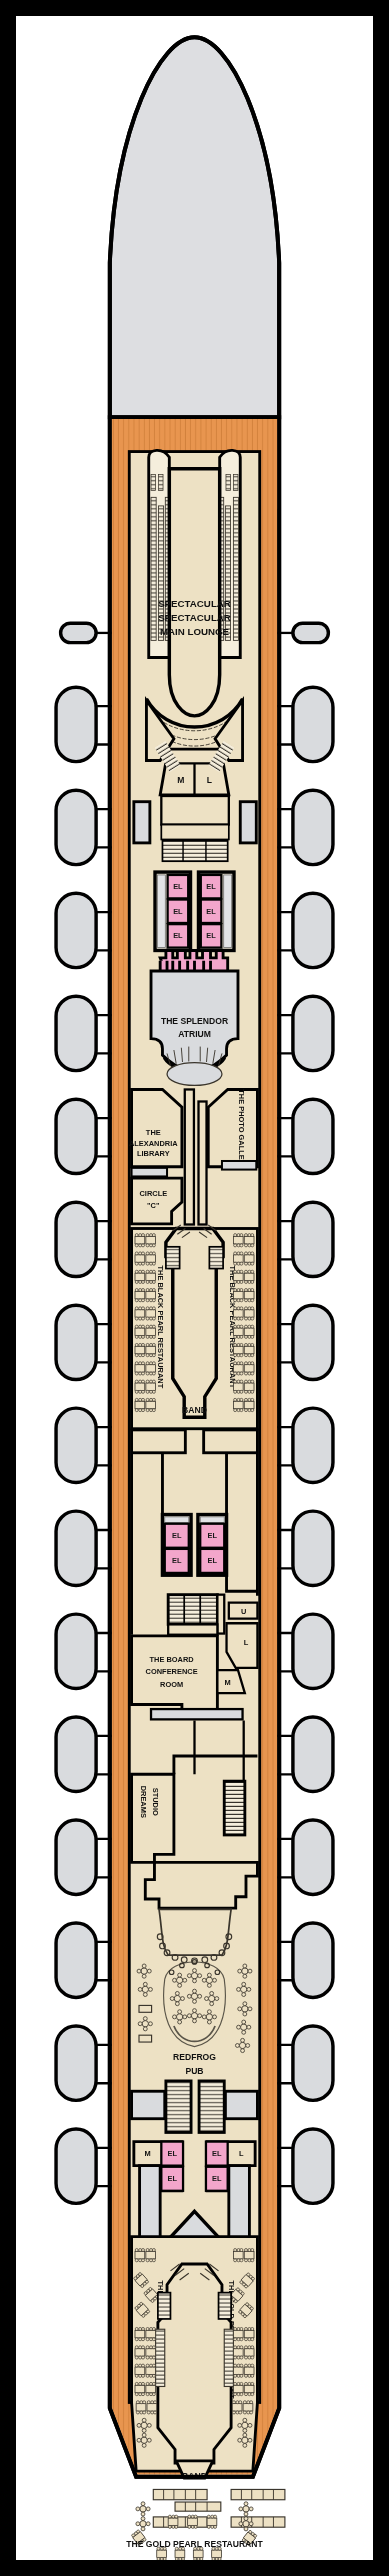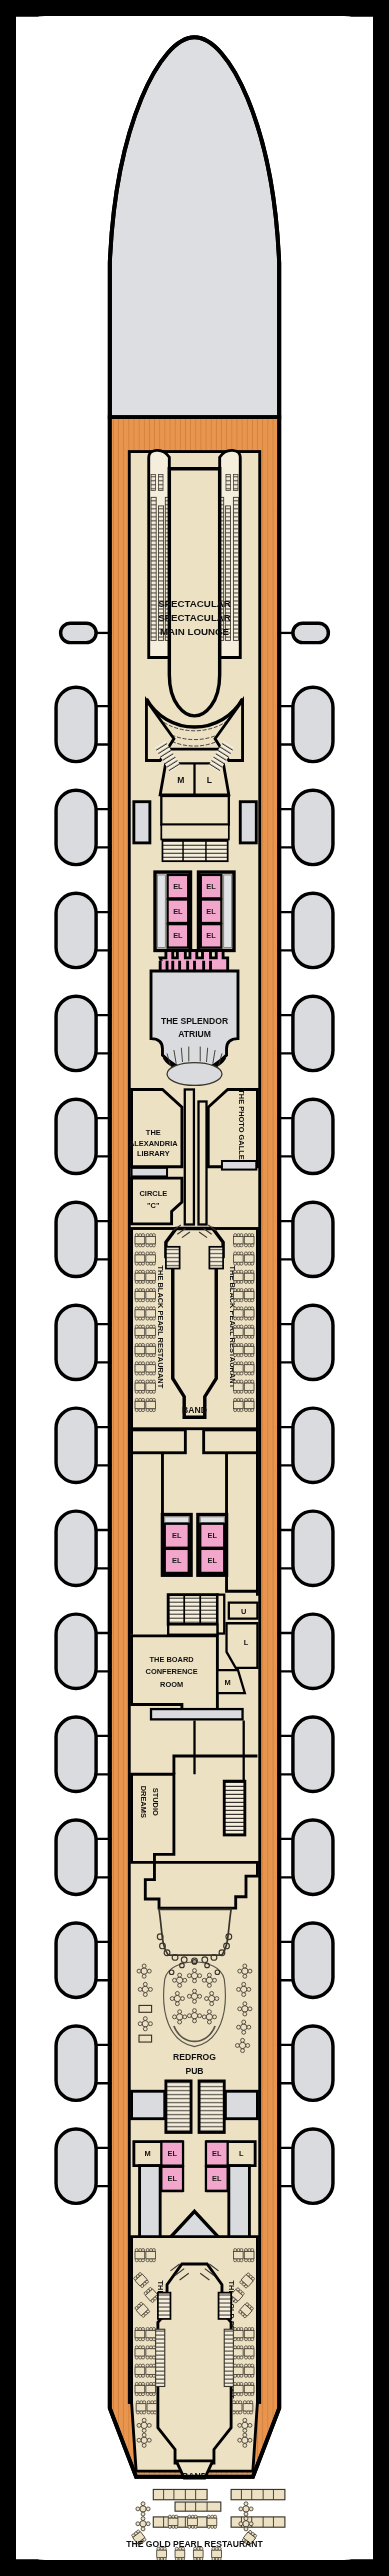--- a/index.html
+++ b/index.html
@@ -1,19 +1,19 @@
 <!DOCTYPE html>
 <html style="font-size:9.2px"><head>
 <meta charset="utf-8">
 <style>
   html,body{margin:0;padding:0;background:#000;}
   body{width:389px;height:2576px;position:relative;overflow:hidden;
        font-family:"Liberation Sans",sans-serif;}
   #stage{position:absolute;left:0;top:0;width:389px;height:2576px;background:#000;}
-  #paper{position:absolute;left:16px;top:16px;width:357px;height:2544px;background:#fff;border-radius:29px;}
+  #paper{position:absolute;left:16px;top:16px;width:357px;height:2544px;background:#fff;}
 
   svg{display:block;}
   .lbl{font-family:"Liberation Sans",sans-serif;font-weight:bold;fill:#111;
        text-anchor:middle;dominant-baseline:middle;}
   .lbl.big{font-size:17px;}
   .lbl.med{font-size:15px;}
   .lbl.sm{font-size:13px;}
   .lbl.el{font-size:13px;fill:#1a1a1a;}
   .rot{writing-mode:tb;}
 </style>

